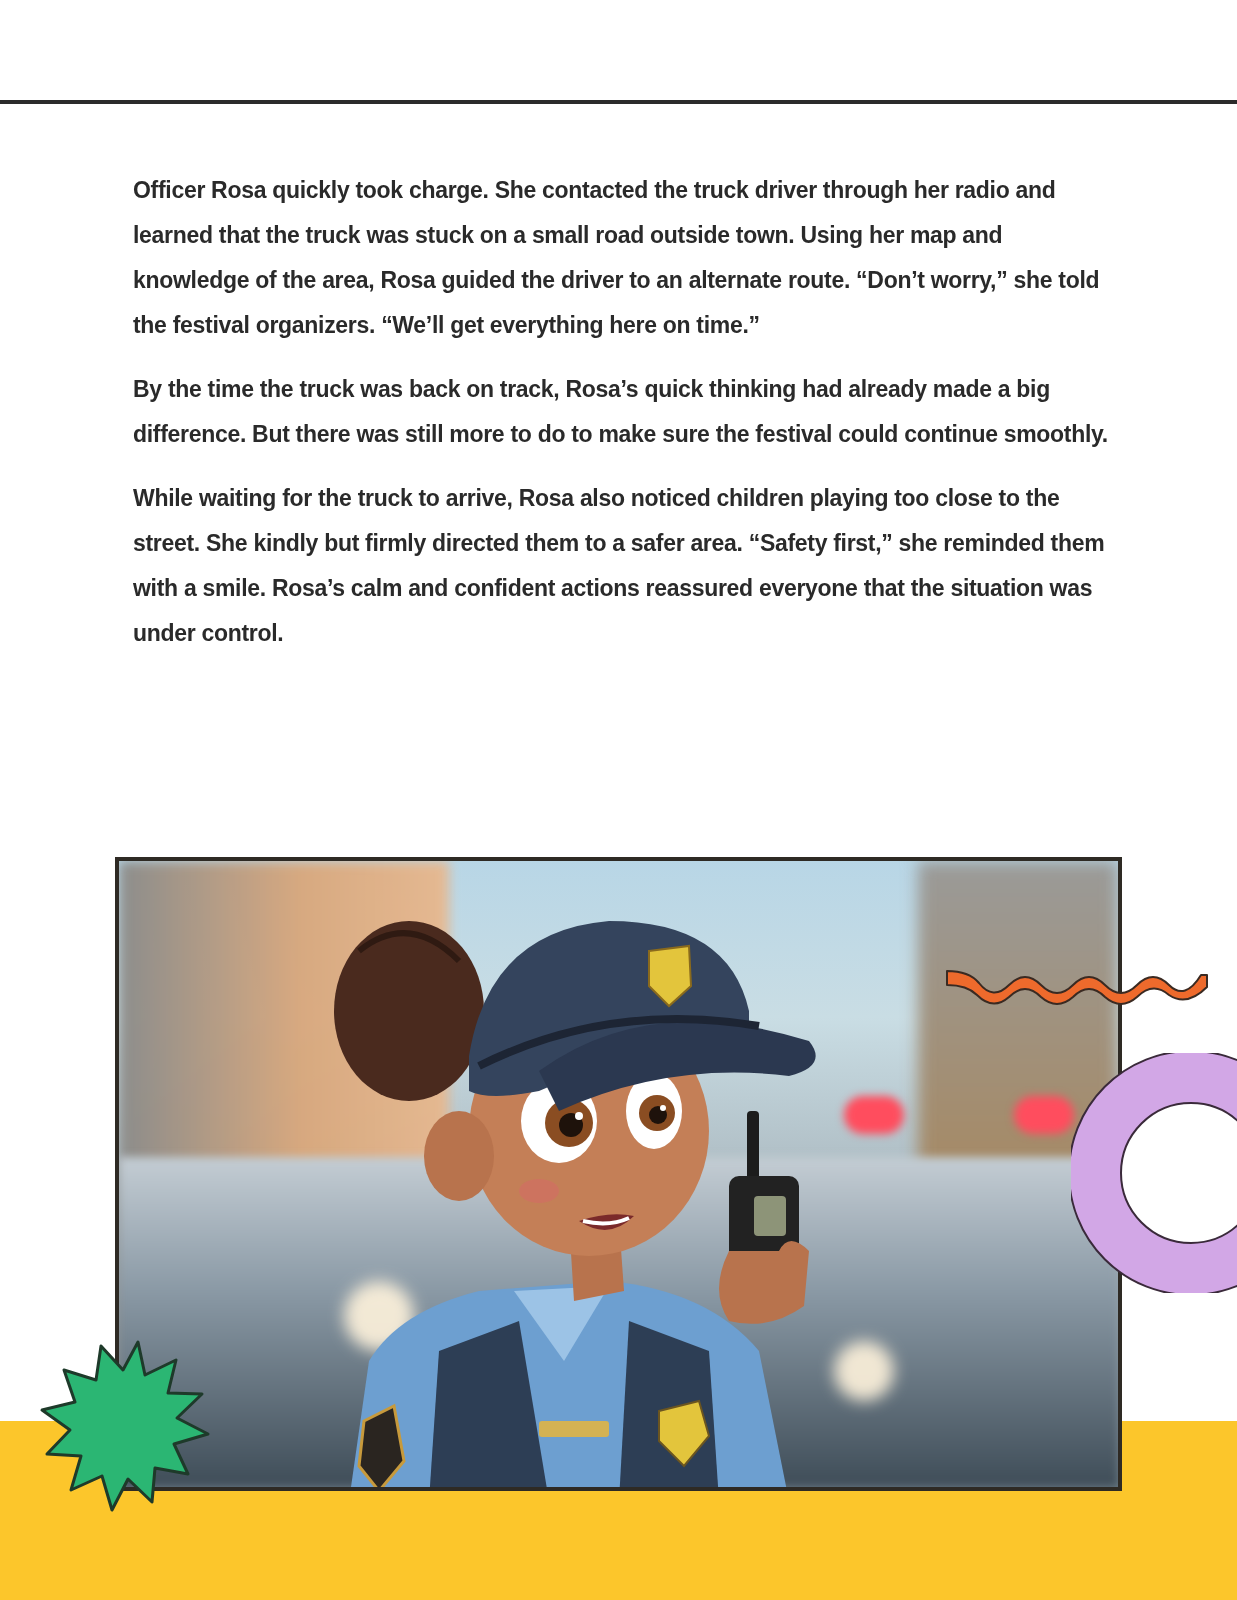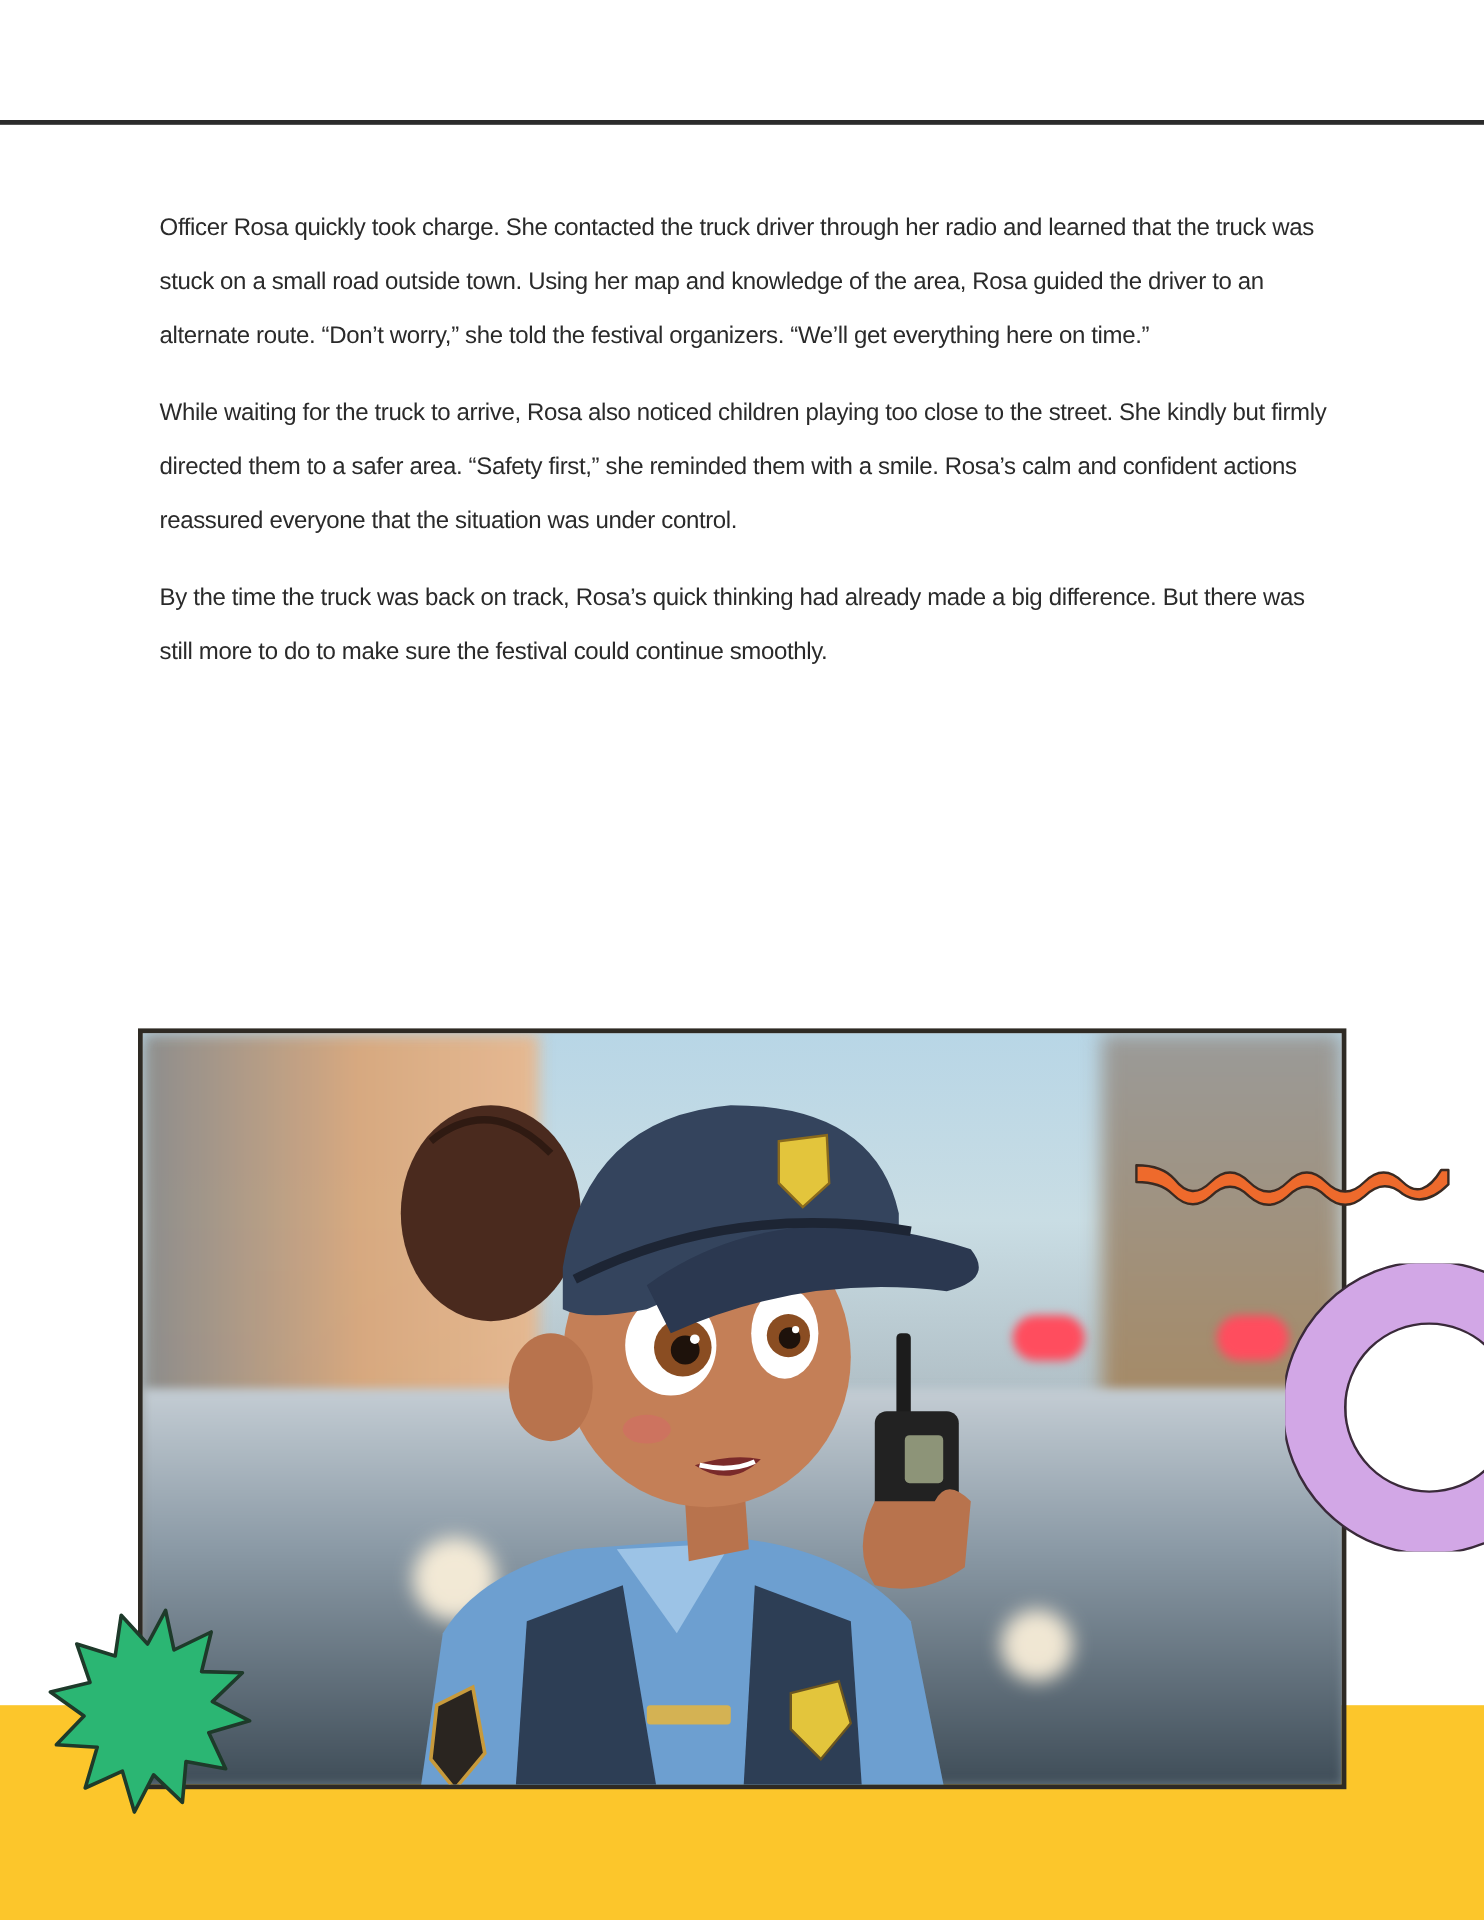--- a/index.html
+++ b/index.html
@@ -4,21 +4,21 @@
 <style>
   html, body { margin: 0; padding: 0; }
   body {
     width: 1237px; height: 1600px; position: relative; overflow: hidden;
     background: #ffffff;
     font-family: "Liberation Sans", "DejaVu Sans", sans-serif;
   }
   .top-rule { position: absolute; left: 0; top: 100px; width: 1237px; height: 4px; background: #2b2b2b; }
   .bottom-band { position: absolute; left: 0; top: 1421px; width: 1237px; height: 179px; background: #fcc62b; }
   .story { position: absolute; left: 133px; top: 168px; width: 980px; color: #2a2a2a; }
-  .story p { margin: 0 0 19px 0; font-size: 20px; line-height: 45px; letter-spacing: -0.3px; }
+  .story p { margin: 0 0 19px 0; font-size: 23px; line-height: 45px; letter-spacing: -0.3px; font-weight: bold; }
 
   .illustration {
     position: absolute; left: 115px; top: 857px; width: 1007px; height: 634px;
     border: 4px solid #2e2a24; box-sizing: border-box; overflow: hidden;
     background: linear-gradient(180deg, #b8d6e6 0%, #c9dde4 25%, #a9b6bd 55%, #6d7d88 100%);
   }
   .bg-building-left { position:absolute; left:0; top:0; width:330px; height:520px;
     background: linear-gradient(90deg, #8a8a88 0%, #d9a77b 55%, #e8b88e 100%); filter: blur(6px); opacity:.95; }
   .bg-building-right { position:absolute; right:0; top:0; width:200px; height:380px;
     background: linear-gradient(180deg, #9a9a98, #a8865a); filter: blur(8px); }
@@ -34,22 +34,22 @@
   .deco-burst { position:absolute; left:28px; top:1338px; width:184px; height:184px; }
 </style>
 </head>
 <body>
 
 <div class="top-rule"></div>
 <div class="bottom-band"></div>
 
 <div class="story">
   <p>Officer Rosa quickly took charge. She contacted the truck driver through her radio and learned that the truck was stuck on a small road outside town. Using her map and knowledge of the area, Rosa guided the driver to an alternate route. “Don’t worry,” she told the festival organizers. “We’ll get everything here on time.”</p>
+  <p>By the time the truck was back on track, Rosa’s quick thinking had already made a big difference. But there was still more to do to make sure the festival could continue smoothly.</p>
   <p>While waiting for the truck to arrive, Rosa also noticed children playing too close to the street. She kindly but firmly directed them to a safer area. “Safety first,” she reminded them with a smile. Rosa’s calm and confident actions reassured everyone that the situation was under control.</p>
-  <p>By the time the truck was back on track, Rosa’s quick thinking had already made a big difference. But there was still more to do to make sure the festival could continue smoothly.</p>
 </div>
 
 <div class="illustration">
   <div class="bg-building-left"></div>
   <div class="bg-building-right"></div>
   <div class="bg-cars"></div>
   <div class="car-light" style="left:725px; top:235px;"></div>
   <div class="car-light" style="left:895px; top:235px;"></div>
   <div class="headlight" style="left:715px; top:480px;"></div>
   <div class="headlight" style="left:225px; top:420px; width:70px; height:70px;"></div>

